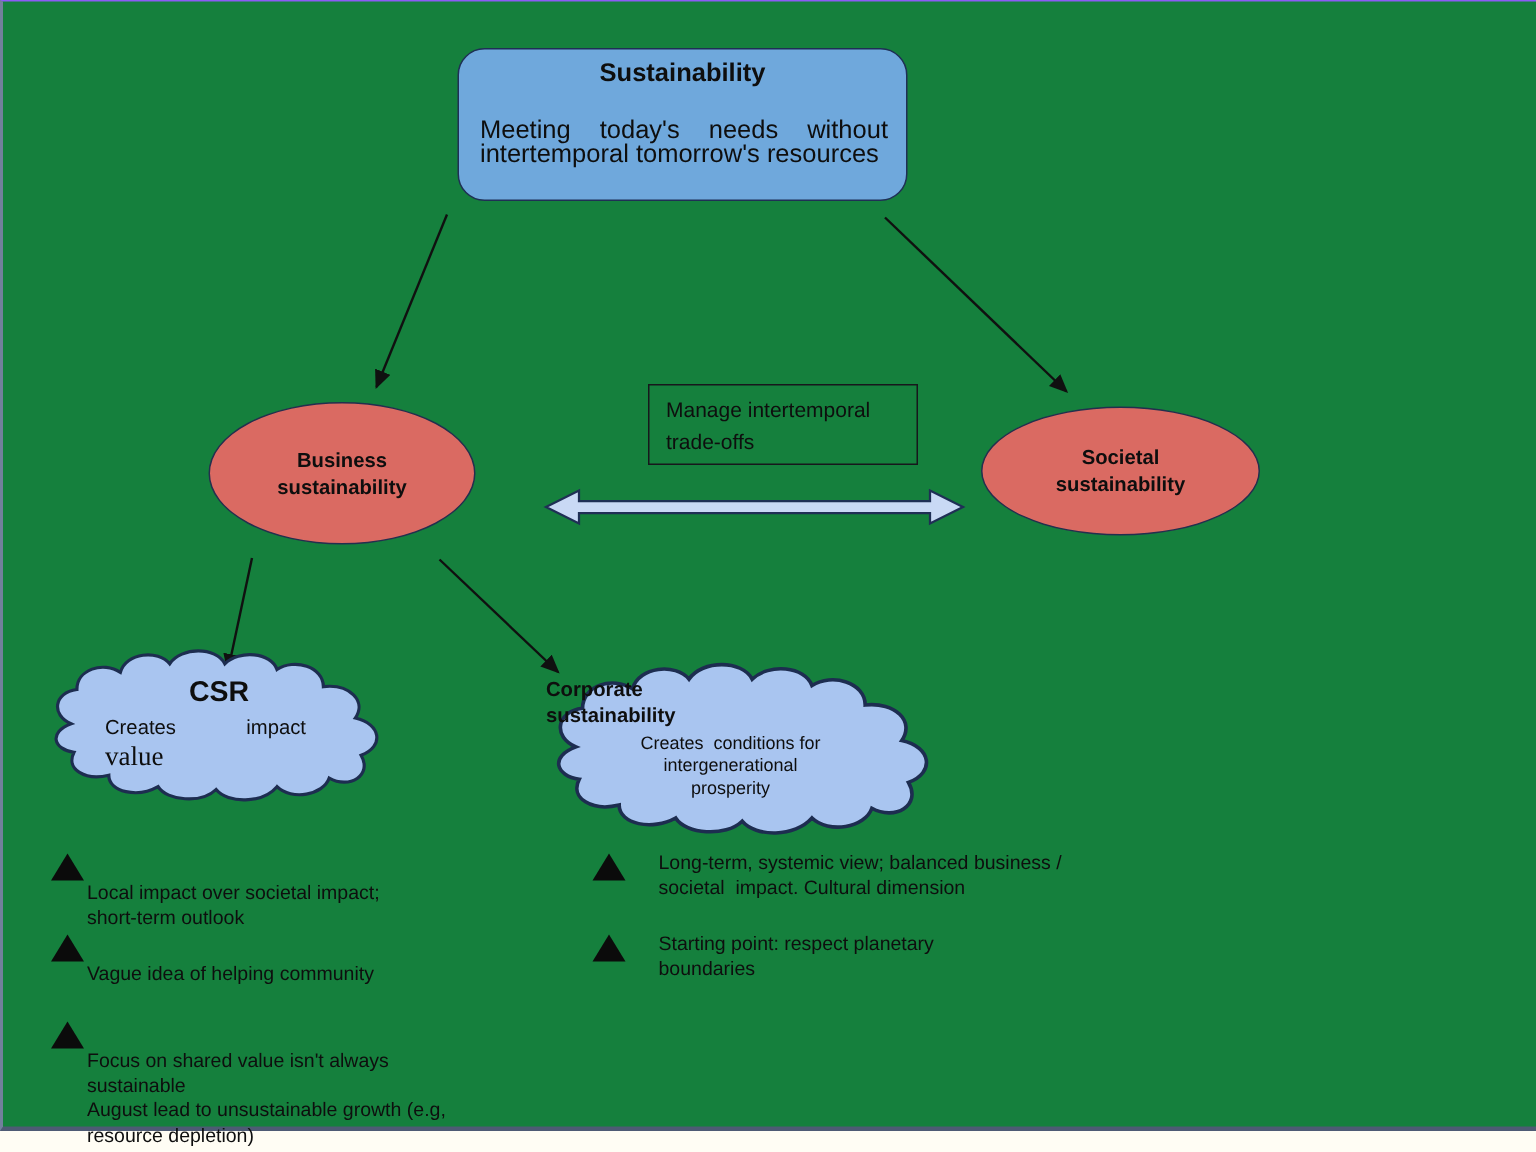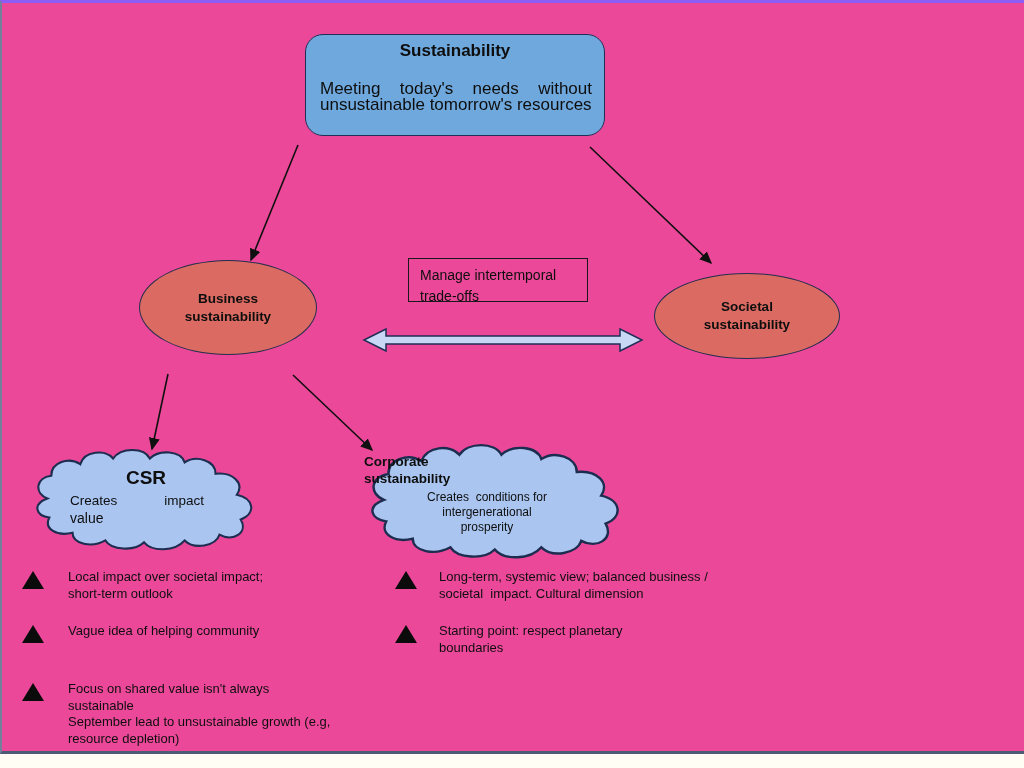--- a/index.html
+++ b/index.html
@@ -1,21 +1,21 @@
 <!DOCTYPE html>
 <html><head>
 <meta charset="utf-8">
 <style>
   * { margin:0; padding:0; box-sizing:border-box; }
   body { background:#fffdf4; font-family:"Liberation Sans", sans-serif; color:#0e0e0e; }
   .stage { position:relative; width:1024px; height:768px; background:#fffdf4; overflow:hidden; }
   .slide {
     position:absolute; left:0; top:0; width:1024px; height:754px;
-    background:#ec4899;
-    border-top:3px solid #8b5cf6;
+    background:#15803d;
+    border-top:1px solid #8b5cf6;
     border-left:2px solid #72809c;
     border-bottom:3px solid #4e5b74;
   }
   .abs { position:absolute; }
   .pre { white-space:pre-line; }
   .prew { white-space:pre-wrap; }
 
   
   .root-box {
     left:303px; top:31px; width:300px; height:102px;
@@ -26,59 +26,59 @@
   .root-body { position:absolute; top:46px; left:14px; right:12px;
     font-size:17px; line-height:15.5px; }
   .jline { display:block; text-align:justify; text-align-last:justify; }
 
   
   .ellipse {
     border-radius:50%; background:#da6a62; border:1.6px solid #232f4e;
     display:flex; align-items:center; justify-content:center;
     font-size:13.5px; font-weight:bold; text-align:center; line-height:18px;
   }
-  .ellipse.business { left:137px; top:257px; width:178px; height:95px; }
+  .ellipse.business { left:137px; top:267px; width:178px; height:95px; }
   .ellipse.societal { left:652px; top:270px; width:186px; height:86px; }
 
   
   .manage-box {
-    left:406px; top:255px; width:180px; height:44px;
+    left:430px; top:255px; width:180px; height:54px;
     border:1.4px solid #17171c; background:transparent;
     font-size:14px; line-height:20.5px; padding:6px 0 0 11px;
   }
 
   
   .un-note { left:884px; top:283px; width:130px;
     font-style:italic; font-size:14.5px; line-height:19.5px; }
 
   
   .cloud { position:absolute; }
   .cloud svg { position:absolute; left:0; top:0; overflow:visible; }
   .cloud-shape { fill:#a9c5f0; stroke:#1d2d50; stroke-width:2.2; }
-  .cloud.csr { left:28px; top:446px; width:232px; height:100px; }
+  .cloud.csr { left:28px; top:432px; width:232px; height:100px; }
   .cloud.corporate { left:362px; top:441px; width:266px; height:113px; }
   .csr-title { position:absolute; top:18px; left:0; right:0; text-align:center;
     font-size:19px; font-weight:bold; }
   .csr-body1 { position:absolute; top:44px; left:40px; width:134px;
     font-size:13.5px; text-align:justify; text-align-last:justify; }
-  .csr-body2 { position:absolute; top:61px; left:40px; font-size:14px; }
+  .csr-body2 { position:absolute; top:61px; left:40px; font-size:18px;font-family:Liberation Serif, serif; }
   .corp-title { position:absolute; top:9px; left:0; right:20px; text-align:left;
     font-size:13.5px; font-weight:bold; line-height:17px; }
   .corp-body { position:absolute; top:46px; left:0; right:20px; text-align:center;
     font-size:12px; line-height:15px; }
 
   
   .bullet-item { position:absolute; display:flex; align-items:flex-start; }
   .tri {
     width:0; height:0; flex:0 0 auto; margin-top:2px;
     border-left:11px solid transparent; border-right:11px solid transparent;
     border-bottom:18px solid #0b0b0b;
   }
   .bullet-text { font-size:13px; line-height:16.5px; }
-  .bl { left:20px; width:330px; } .bl .bullet-text { margin-left:24px; width:295px; }
+  .bl { left:32px; width:330px;flex-direction:column; } .bl .bullet-text { margin-left:24px; width:295px; }
   .br { left:393px; width:370px; } .br .bullet-text { margin-left:22px; width:345px; }
 
   
   .connectors { position:absolute; left:0; top:0; width:1022px; height:751px; pointer-events:none; }
   .thin-arrow { stroke:#101010; stroke-width:1.6; fill:none; }
   .double-arrow { fill:#c9d9f5; stroke:#1f2f55; stroke-width:1.5; }
 </style>
 </head>
 <body>
 
@@ -95,21 +95,21 @@
       <line class="thin-arrow" x1="588" y1="144" x2="709" y2="260" marker-end="url(#ah)"></line>
       <line class="thin-arrow" x1="166" y1="371" x2="150" y2="446" marker-end="url(#ah)"></line>
       <line class="thin-arrow" x1="291" y1="372" x2="370" y2="447" marker-end="url(#ah)"></line>
       <polygon class="double-arrow" points="362,337 384,326 384,333 618,333 618,326 640,337 618,348 618,341 384,341 384,348"></polygon>
     </svg>
 
     <div class="abs root-box">
       <div class="root-title">Sustainability</div>
       <div class="root-body">
         <span class="jline">Meeting today's needs without</span>
-        <span>unsustainable tomorrow's resources</span>
+        <span>intertemporal tomorrow's resources</span>
       </div>
     </div>
 
     <div class="abs ellipse business pre">Business
 sustainability</div>
     <div class="abs ellipse societal pre">Societal
 sustainability</div>
 
     <div class="abs manage-box pre">Manage intertemporal
 trade-offs</div>
@@ -141,21 +141,21 @@
 short-term outlook</div>
     </div>
     <div class="bullet-item bl" style="top:620px;">
       <span class="tri"></span>
       <div class="bullet-text prew">Vague idea of helping community</div>
     </div>
     <div class="bullet-item bl" style="top:678px;">
       <span class="tri"></span>
       <div class="bullet-text prew">Focus on shared value isn't always
 sustainable
-September lead to unsustainable growth (e.g,
+August lead to unsustainable growth (e.g,
 resource depletion)</div>
     </div>
 
     <div class="bullet-item br" style="top:566px;">
       <span class="tri"></span>
       <div class="bullet-text prew">Long-term, systemic view; balanced business /
 societal  impact. Cultural dimension</div>
     </div>
     <div class="bullet-item br" style="top:620px;justify-content:center;">
       <span class="tri"></span>

